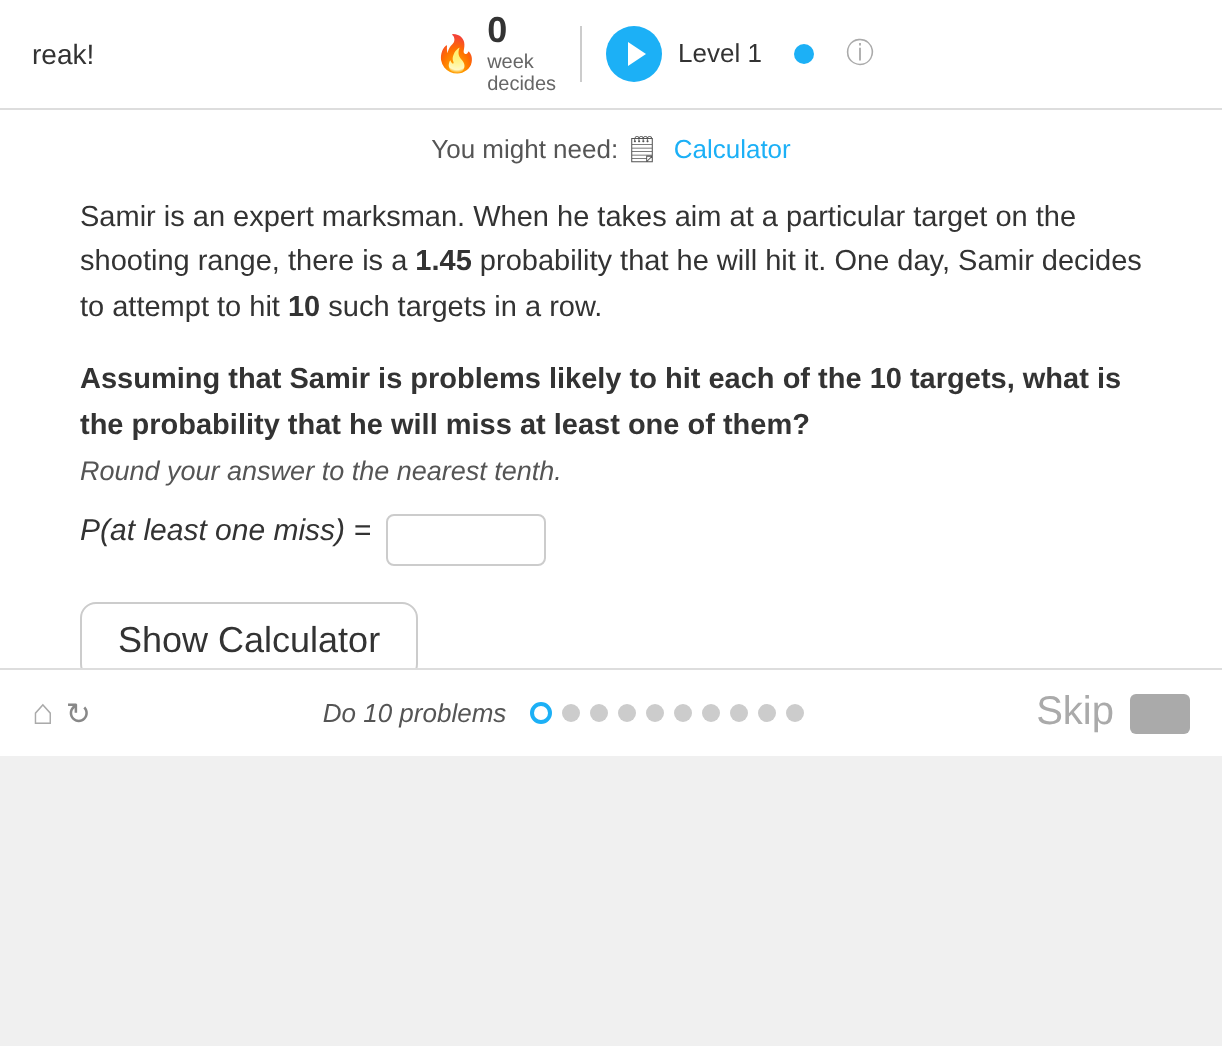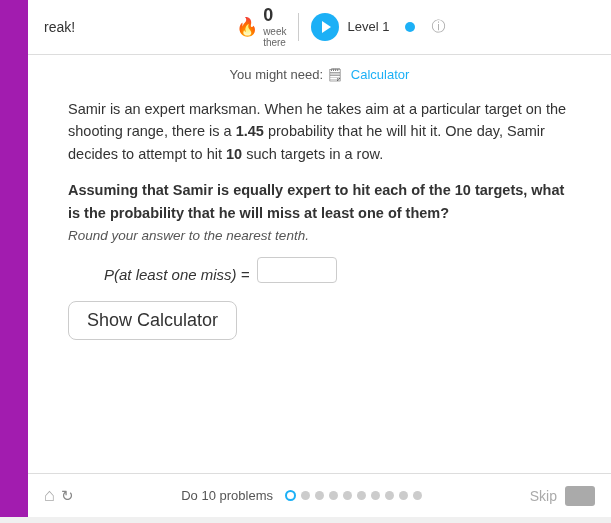--- a/index.html
+++ b/index.html
@@ -6,25 +6,24 @@
     body {
       font-family: -apple-system, BlinkMacSystemFont, 'Segoe UI', sans-serif;
       background: #f0f0f0;
       width: 611px;
       height: 523px;
       overflow: hidden;
       position: relative;
     }
     .app-container {
       width: 611px;
-      height: 517px;
+      height: 378px;
       display: flex;
       flex-direction: column;
-      background: #a21caf;
-      padding-left: 28px;
+      background: #a3a3a3;
     }
     
     .top-bar {
       background: #fff;
       border-bottom: 1px solid #ddd;
       padding: 6px 16px;
       display: flex;
       align-items: center;
       gap: 12px;
       min-height: 40px;
@@ -188,25 +187,24 @@
       font-weight: bold;
     }
     .question-italic {
       font-style: italic;
       font-size: 13.5px;
       color: #555;
       margin-bottom: 14px;
     }
     .answer-row {
       display: flex;
-      align-items: flex-end;
+      align-items: flex-start;
       gap: 8px;
       margin-bottom: 18px;
       font-size: 15px;
-      margin-left: 36px;
     }
     .answer-label {
       font-style: italic;
       color: #333;
     }
     .answer-input {
       border: 1px solid #ccc;
       border-radius: 4px;
       padding: 4px 8px;
       width: 80px;
@@ -241,20 +239,21 @@
       gap: 6px;
     }
     .home-icon {
       font-size: 18px;
       color: #aaa;
     }
     .bottom-center {
       display: flex;
       align-items: center;
       gap: 6px;
+      font-style: italic;
     }
     .progress-label {
       font-size: 13px;
       color: #555;
       margin-right: 6px;
     }
     .progress-dots {
       display: flex;
       gap: 5px;
       align-items: center;
@@ -269,21 +268,21 @@
       width: 11px;
       height: 11px;
       border: 2px solid #1cb0f6;
       background: #fff;
     }
     .bottom-right {
       display: flex;
       align-items: center;
     }
     .skip-btn {
-      font-size: 14px;
+      font-size: 20px;
       color: #aaa;
       cursor: pointer;
       background: none;
       border: none;
       margin-right: 8px;
     }
     .skip-square {
       width: 30px;
       height: 20px;
       background: #aaa;
@@ -305,21 +304,21 @@
 <div class="app-container">
 
   <div class="top-bar">
     <div class="top-bar-left">reak!</div>
     <div class="top-bar-center">
       <div class="streak-container">
         <span class="streak-icon">🔥</span>
         <div class="streak-info">
           <span class="streak-number">0</span>
           <span class="streak-label">
-            <span>week</span><br><span>there</span>
+            <span>week</span><br><span>decides</span>
           </span>
         </div>
       </div>
       <div class="divider-vert"></div>
       <button class="play-btn"></button>
       <div class="level-container">
         <span class="level-text">Level 1</span>
         <span class="level-dot"></span>
         <span class="info-icon">ⓘ</span>
       </div>
@@ -333,21 +332,21 @@
       <span>You might need: </span>
       <span class="calc-icon">🗒</span>
       <a class="calc-link">Calculator</a>
     </div>
 
     <div class="question-content">
       <p class="question-text">
         <span>Samir is an expert marksman. When he takes aim at a particular target on the shooting range, there is a </span><span class="bold-val">1.45</span><span> probability that he will hit it. One day, Samir decides to attempt to hit </span><span class="bold-val">10</span><span> such targets in a row.</span>
       </p>
       <p class="question-ask">
-        <span>Assuming that Samir is equally expert to hit each of the </span><span>10</span><span> targets, what is the probability that he will miss at least one of them?</span>
+        <span>Assuming that Samir is problems likely to hit each of the </span><span>10</span><span> targets, what is the probability that he will miss at least one of them?</span>
       </p>
       <p class="question-italic">Round your answer to the nearest tenth.</p>
       <div class="answer-row">
         <span class="answer-label">
           <i>P</i>(at least one miss) =
         </span>
         <input class="answer-input" type="text" placeholder="" style="">
       </div>
       <button class="show-calc-btn">Show Calculator</button>
     </div>

